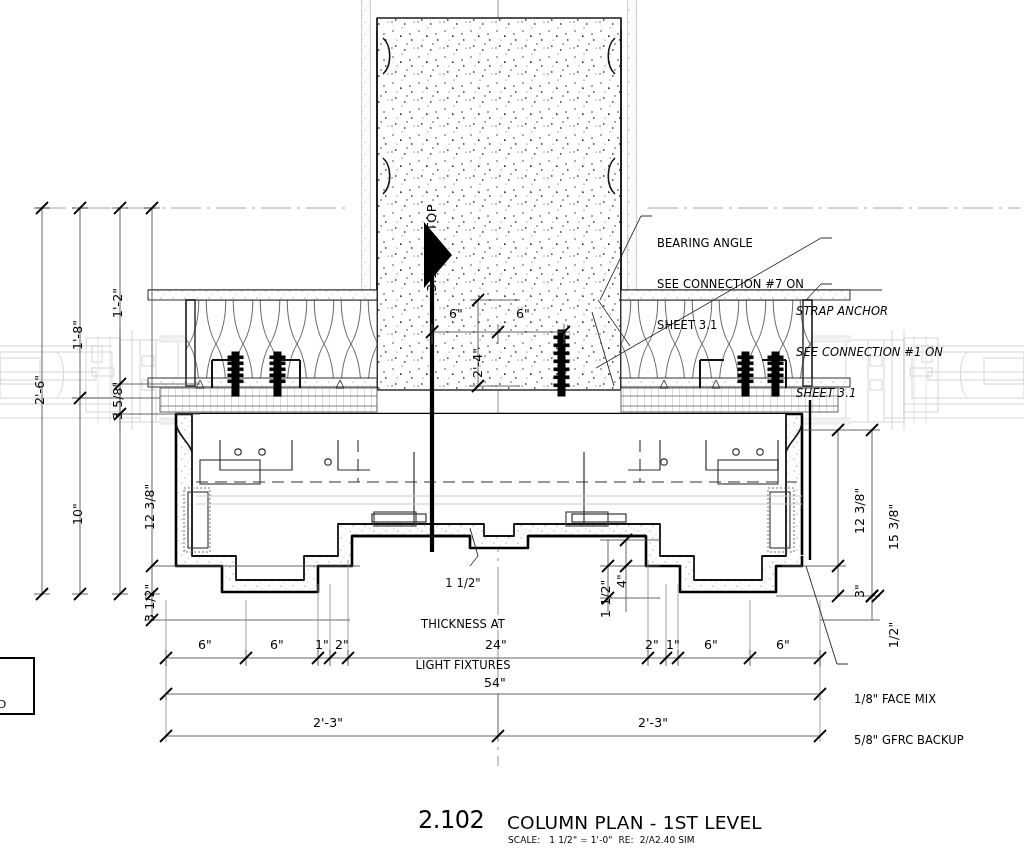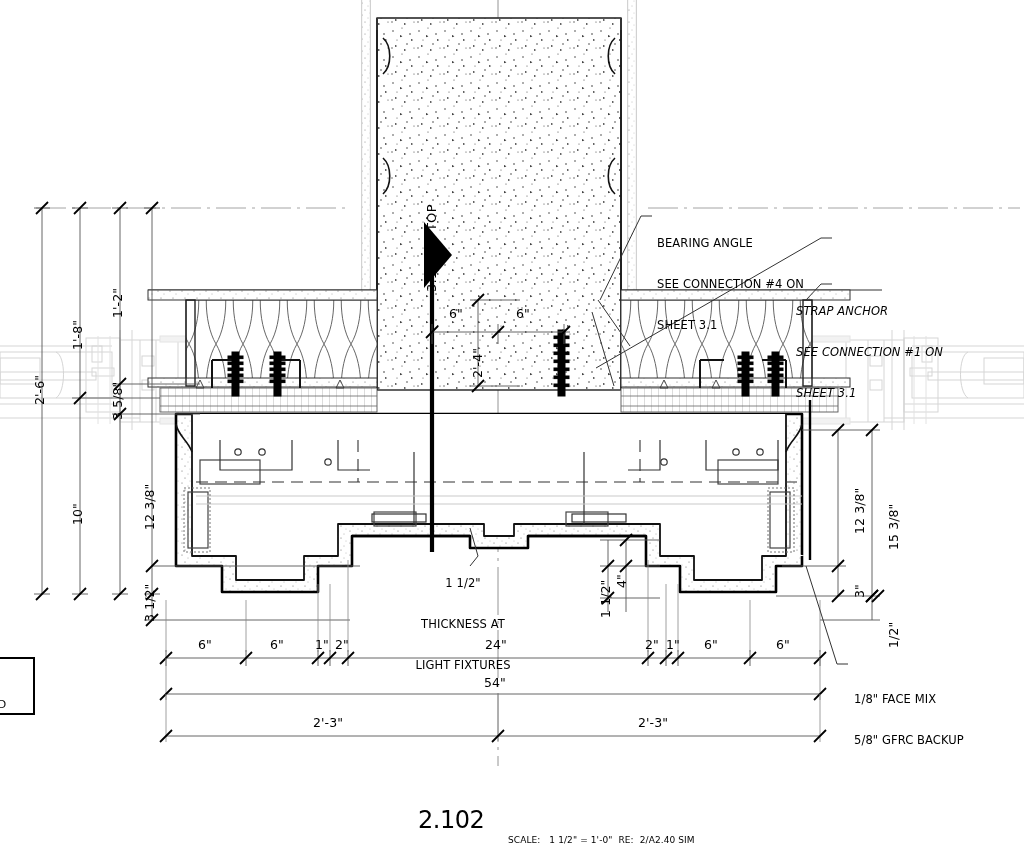--- a/index.html
+++ b/index.html
@@ -419,21 +419,21 @@
 
     <g>
       <rect x="-24" y="658" width="58" height="56" fill="#fff" stroke="#000" stroke-width="2"></rect>
     </g>
 
     <g></g>
   </svg>
 
   <div class="txt note" style="left:657px;top:210px;">
     <div>BEARING ANGLE</div>
-    <div>SEE CONNECTION #4 ON</div>
+    <div>SEE CONNECTION #7 ON</div>
     <div>SHEET 3.1</div>
   </div>
 
 
   <div class="txt note" style="left:796px;top:278px;font-style:italic;">
     <div>STRAP ANCHOR</div>
     <div>SEE CONNECTION #1 ON</div>
     <div>SHEET 3.1</div>
   </div>
 
@@ -484,15 +484,16 @@
   <div class="txt dim" style="left:666px;top:637px;">1"</div>
   <div class="txt dim" style="left:704px;top:637px;">6"</div>
   <div class="txt dim" style="left:776px;top:637px;">6"</div>
 
   <div class="txt dim" style="left:484px;top:675px;">54"</div>
 
   <div class="txt dim" style="left:313px;top:715px;">2'-3"</div>
   <div class="txt dim" style="left:638px;top:715px;">2'-3"</div>
 
   <div class="txt titlenum" style="left:418px;top:806px;">2.102</div>
+  <div class="txt titletxt" style="left:507px;top:812px;">COLUMN PLAN - 1ST LEVEL</div>
   <div class="txt titlescale" style="left:508px;top:835px;">SCALE:   1 1/2" = 1'-0"  RE:  2/A2.40 SIM</div>
 
 </div>
 
 </body></html>

